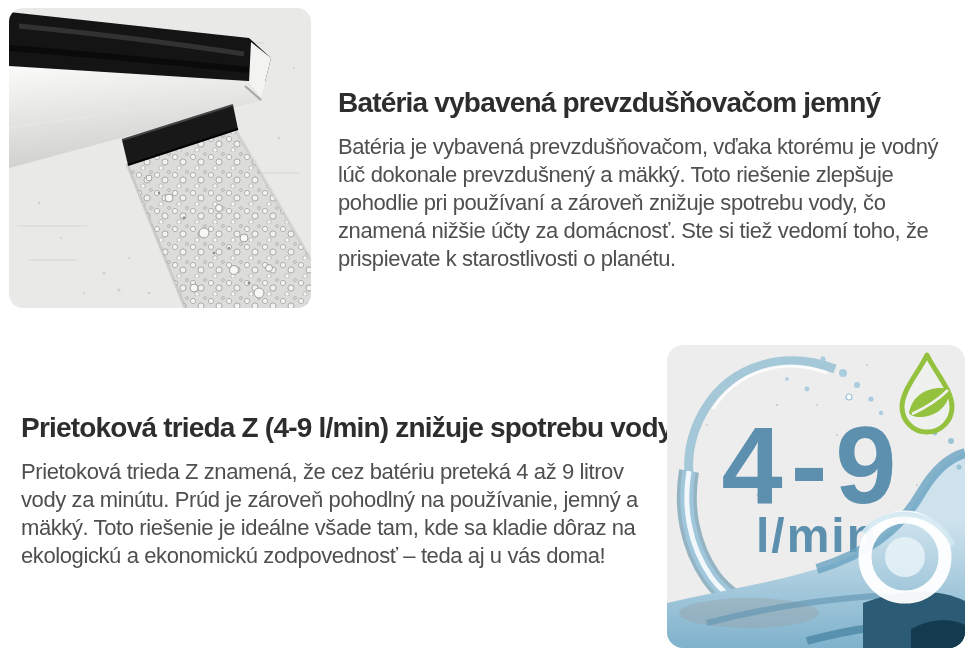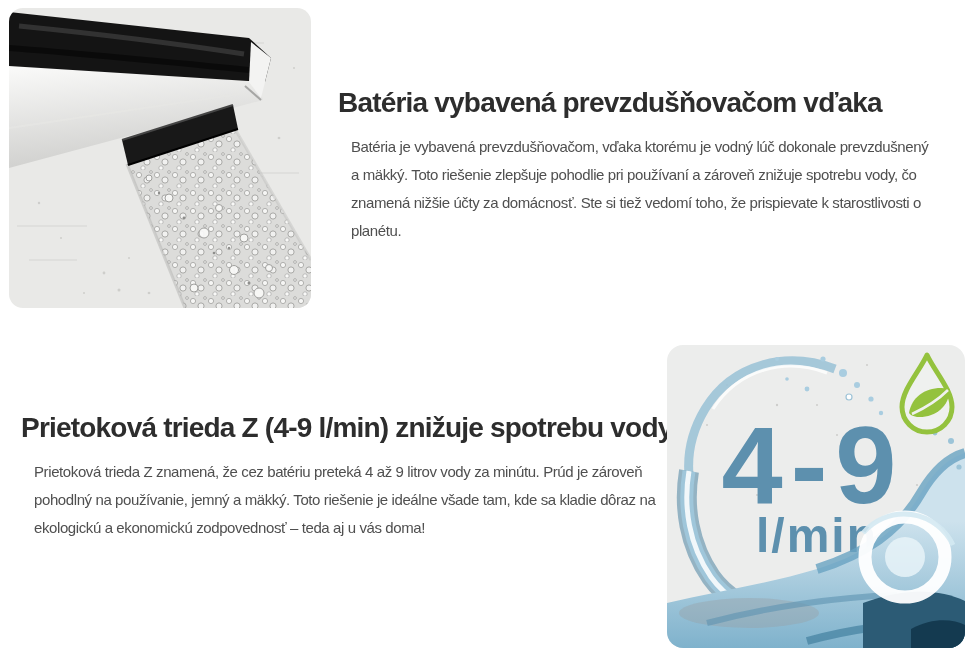--- a/index.html
+++ b/index.html
@@ -13,21 +13,21 @@
   .img1{left:9px;top:8px;width:302px;height:300px;border-radius:14px;}
   .img2{left:667px;top:345px;width:298px;height:303px;border-radius:16px;}
   .text{position:absolute;}
   .text1{left:338px;top:87px;width:612px;}
   .text2{left:21px;top:412px;width:652px;}
   h2{
     margin:0 0 14px 0;font-size:28px;line-height:32px;font-weight:700;
     color:#2d2d2d;letter-spacing:-0.8px;
   }
   p{
-    margin:13px;font-size:15px;line-height:28px;color:#4f4f4f;letter-spacing:-0.4px;
+    margin:0;font-size:22px;line-height:28px;color:#4f4f4f;letter-spacing:-0.4px;
   }
 </style>
 </head>
 <body>
 
 <div class="canvas">
 
   <figure class="img img1">
     <svg viewBox="0 0 302 300" width="302" height="300">
       <defs>
@@ -98,21 +98,21 @@
 
       <g>
         <polygon points="113,132 224,97 229,121 119,157" fill="#181818"></polygon>
         <path d="M113,132 L224,97" stroke="#454545" stroke-width="2" fill="none"></path>
         <path d="M119,157 L229,121" stroke="#000000" stroke-width="2" fill="none"></path>
       </g>
     </svg>
   </figure>
 
   <section class="text text1">
-    <h2>Batéria vybavená prevzdušňovačom vďaka</h2>
+    <h2>Batéria vybavená prevzdušňovačom jemný</h2>
     <p>Batéria je vybavená prevzdušňovačom, vďaka ktorému je vodný lúč dokonale prevzdušnený a mäkký. Toto riešenie zlepšuje pohodlie pri používaní a zároveň znižuje spotrebu vody, čo znamená nižšie účty za domácnosť. Ste si tiež vedomí toho, že prispievate k starostlivosti o planétu.</p>
   </section>
 
   <section class="text text2">
     <h2>Prietoková trieda Z (4-9 l/min) znižuje spotrebu vody</h2>
     <p>Prietoková trieda Z znamená, že cez batériu preteká 4 až 9 litrov vody za minútu. Prúd je zároveň pohodlný na používanie, jemný a mäkký. Toto riešenie je ideálne všade tam, kde sa kladie dôraz na ekologickú a ekonomickú zodpovednosť – teda aj u vás doma!</p>
   </section>
 
   <figure class="img img2">
     <svg viewBox="0 0 298 303" width="298" height="303">

